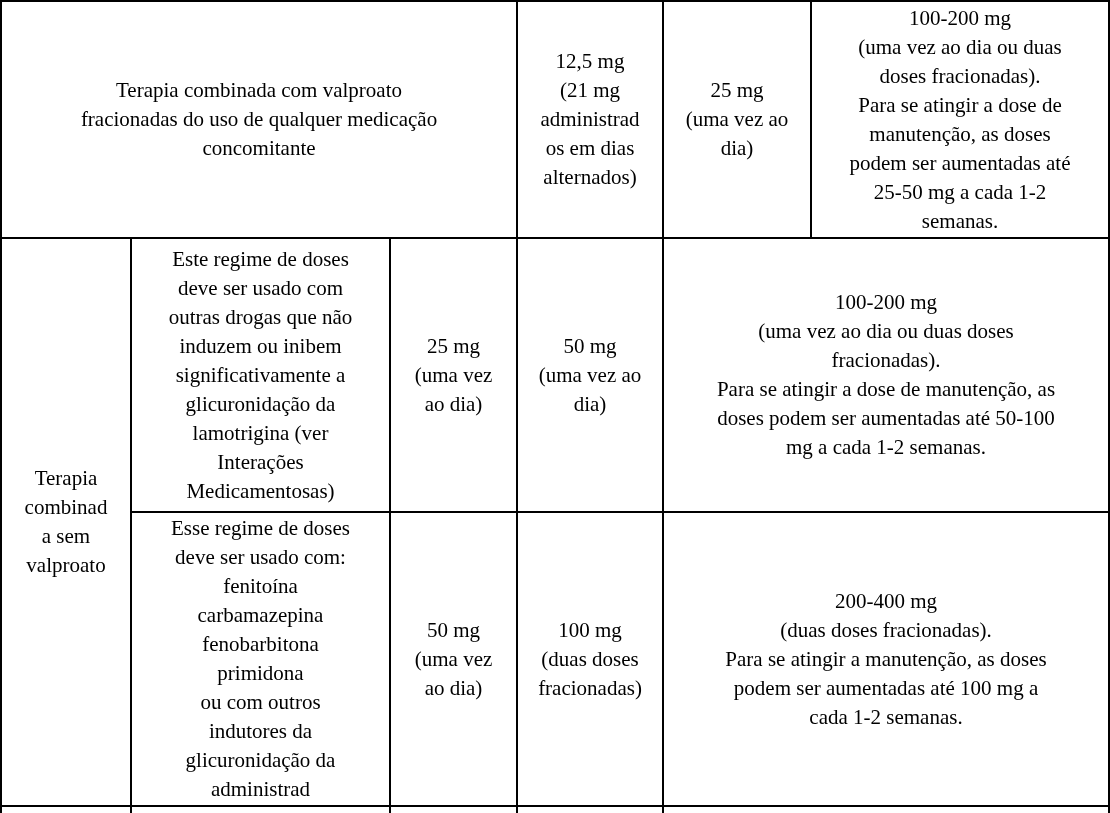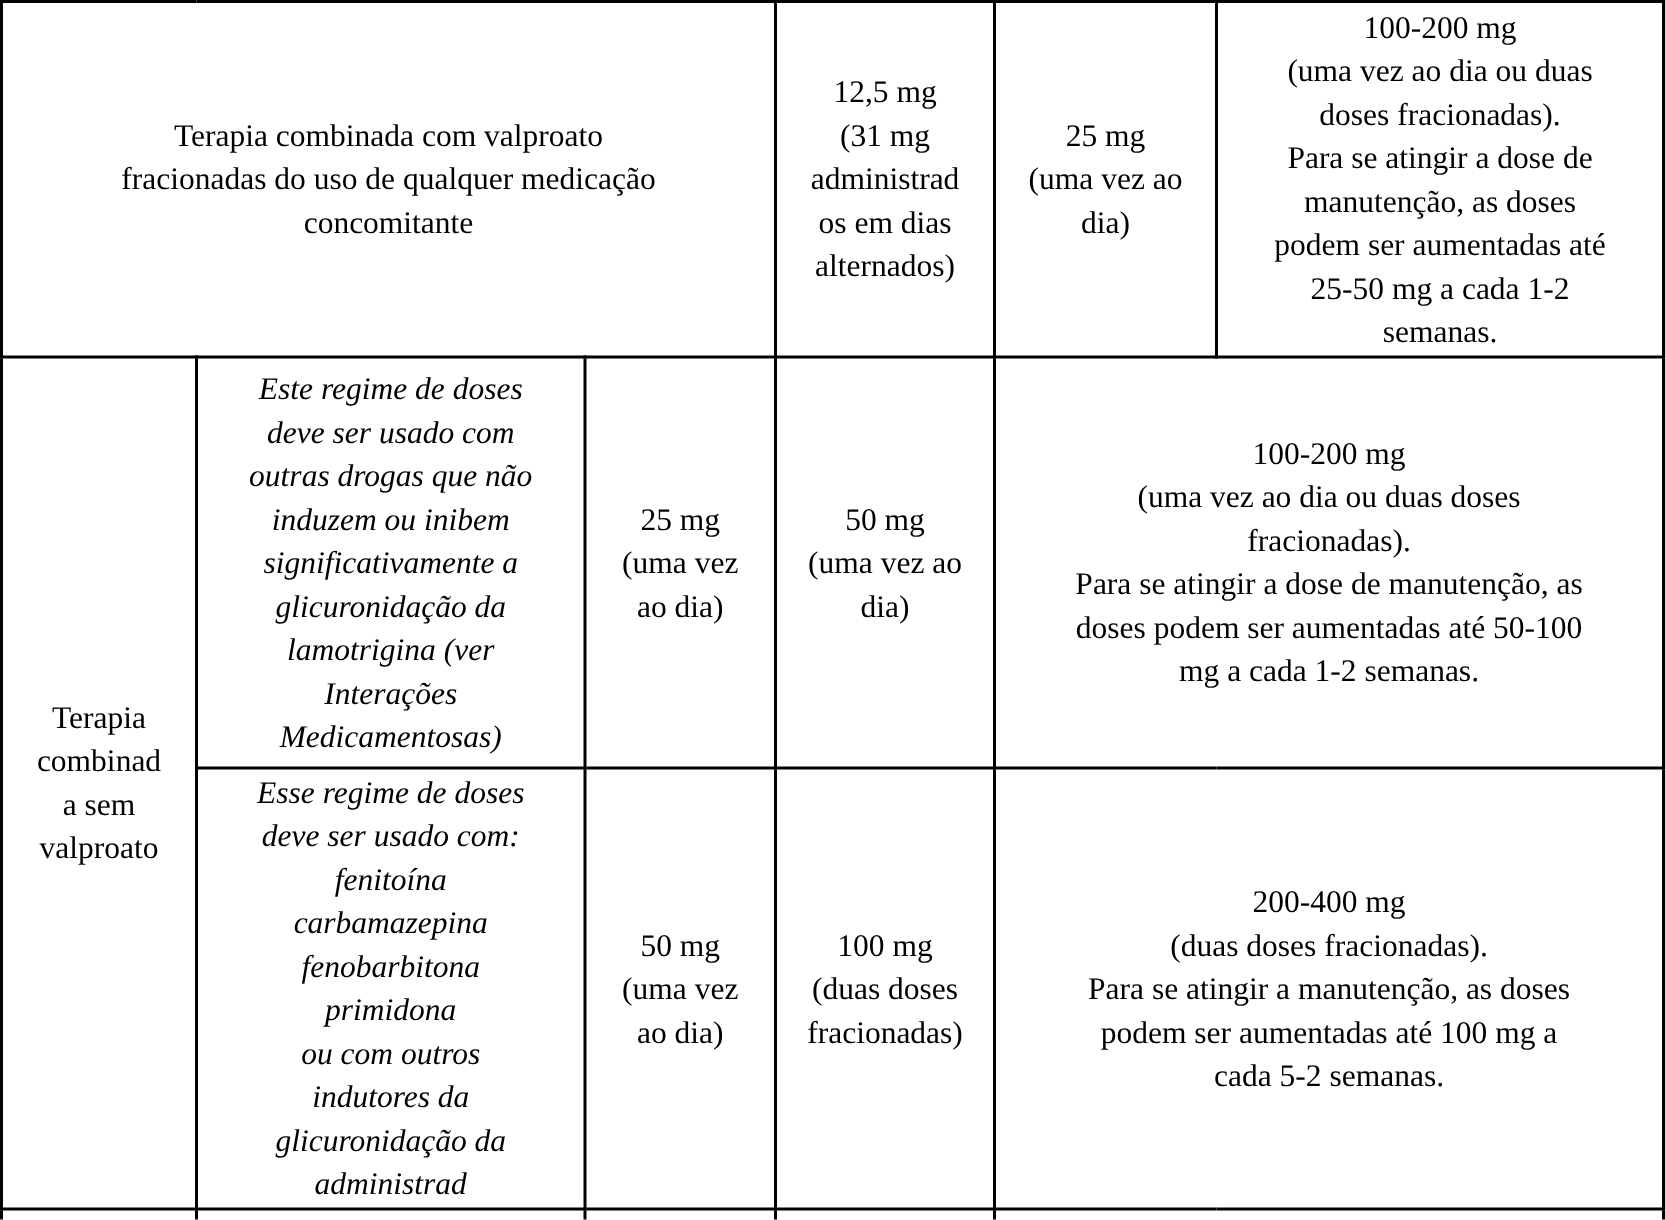--- a/index.html
+++ b/index.html
@@ -22,21 +22,21 @@
   table.dosing td {
     border: 2px solid #000000;
     white-space: pre-line;
     overflow: hidden;
     padding: 1px 2px;
     vertical-align: middle;
     text-align: center;
   }
   
   td.left-mid  { text-align: left; vertical-align: middle; padding-left: 8px; padding-right: 10px; }
-  td.left-top  { text-align: left; vertical-align: top;    padding-left: 8px; padding-top: 6px; font-style: italic; }
+  td.left-top  { text-align: left; vertical-align: top;    padding-left: 8px; padding-top: 6px; }
   
   tr.r1 { height: 237px; }
   tr.r2 { height: 274px; }
   tr.r3 { height: 294px; }
   tr.r4 { height: 60px; }
 </style>
 </head>
 <body>
 
 <div class="page">
@@ -48,21 +48,21 @@
       <col style="width:146px">
       <col style="width:148px">
       <col style="width:298px">
     </colgroup>
     <tbody>
       <tr class="r1">
         <td colspan="3" class="left-mid">Terapia combinada com valproato
 fracionadas do uso de qualquer medicação
 concomitante</td>
         <td>12,5 mg
-(31 mg
+(21 mg
 administrad
 os em dias
 alternados)</td>
         <td>25 mg
 (uma vez ao
 dia)</td>
         <td>100-200 mg
 (uma vez ao dia ou duas
 doses fracionadas).
 Para se atingir a dose de
@@ -112,21 +112,21 @@
         <td>50 mg
 (uma vez
 ao dia)</td>
         <td>100 mg
 (duas doses
 fracionadas)</td>
         <td colspan="2">200-400 mg
 (duas doses fracionadas).
 Para se atingir a manutenção, as doses
 podem ser aumentadas até 100 mg a
-cada 5-2 semanas.</td>
+cada 1-2 semanas.</td>
       </tr>
       <tr class="r4">
         <td></td>
         <td></td>
         <td></td>
         <td></td>
         <td colspan="2"></td>
       </tr>
     </tbody>
   </table>

